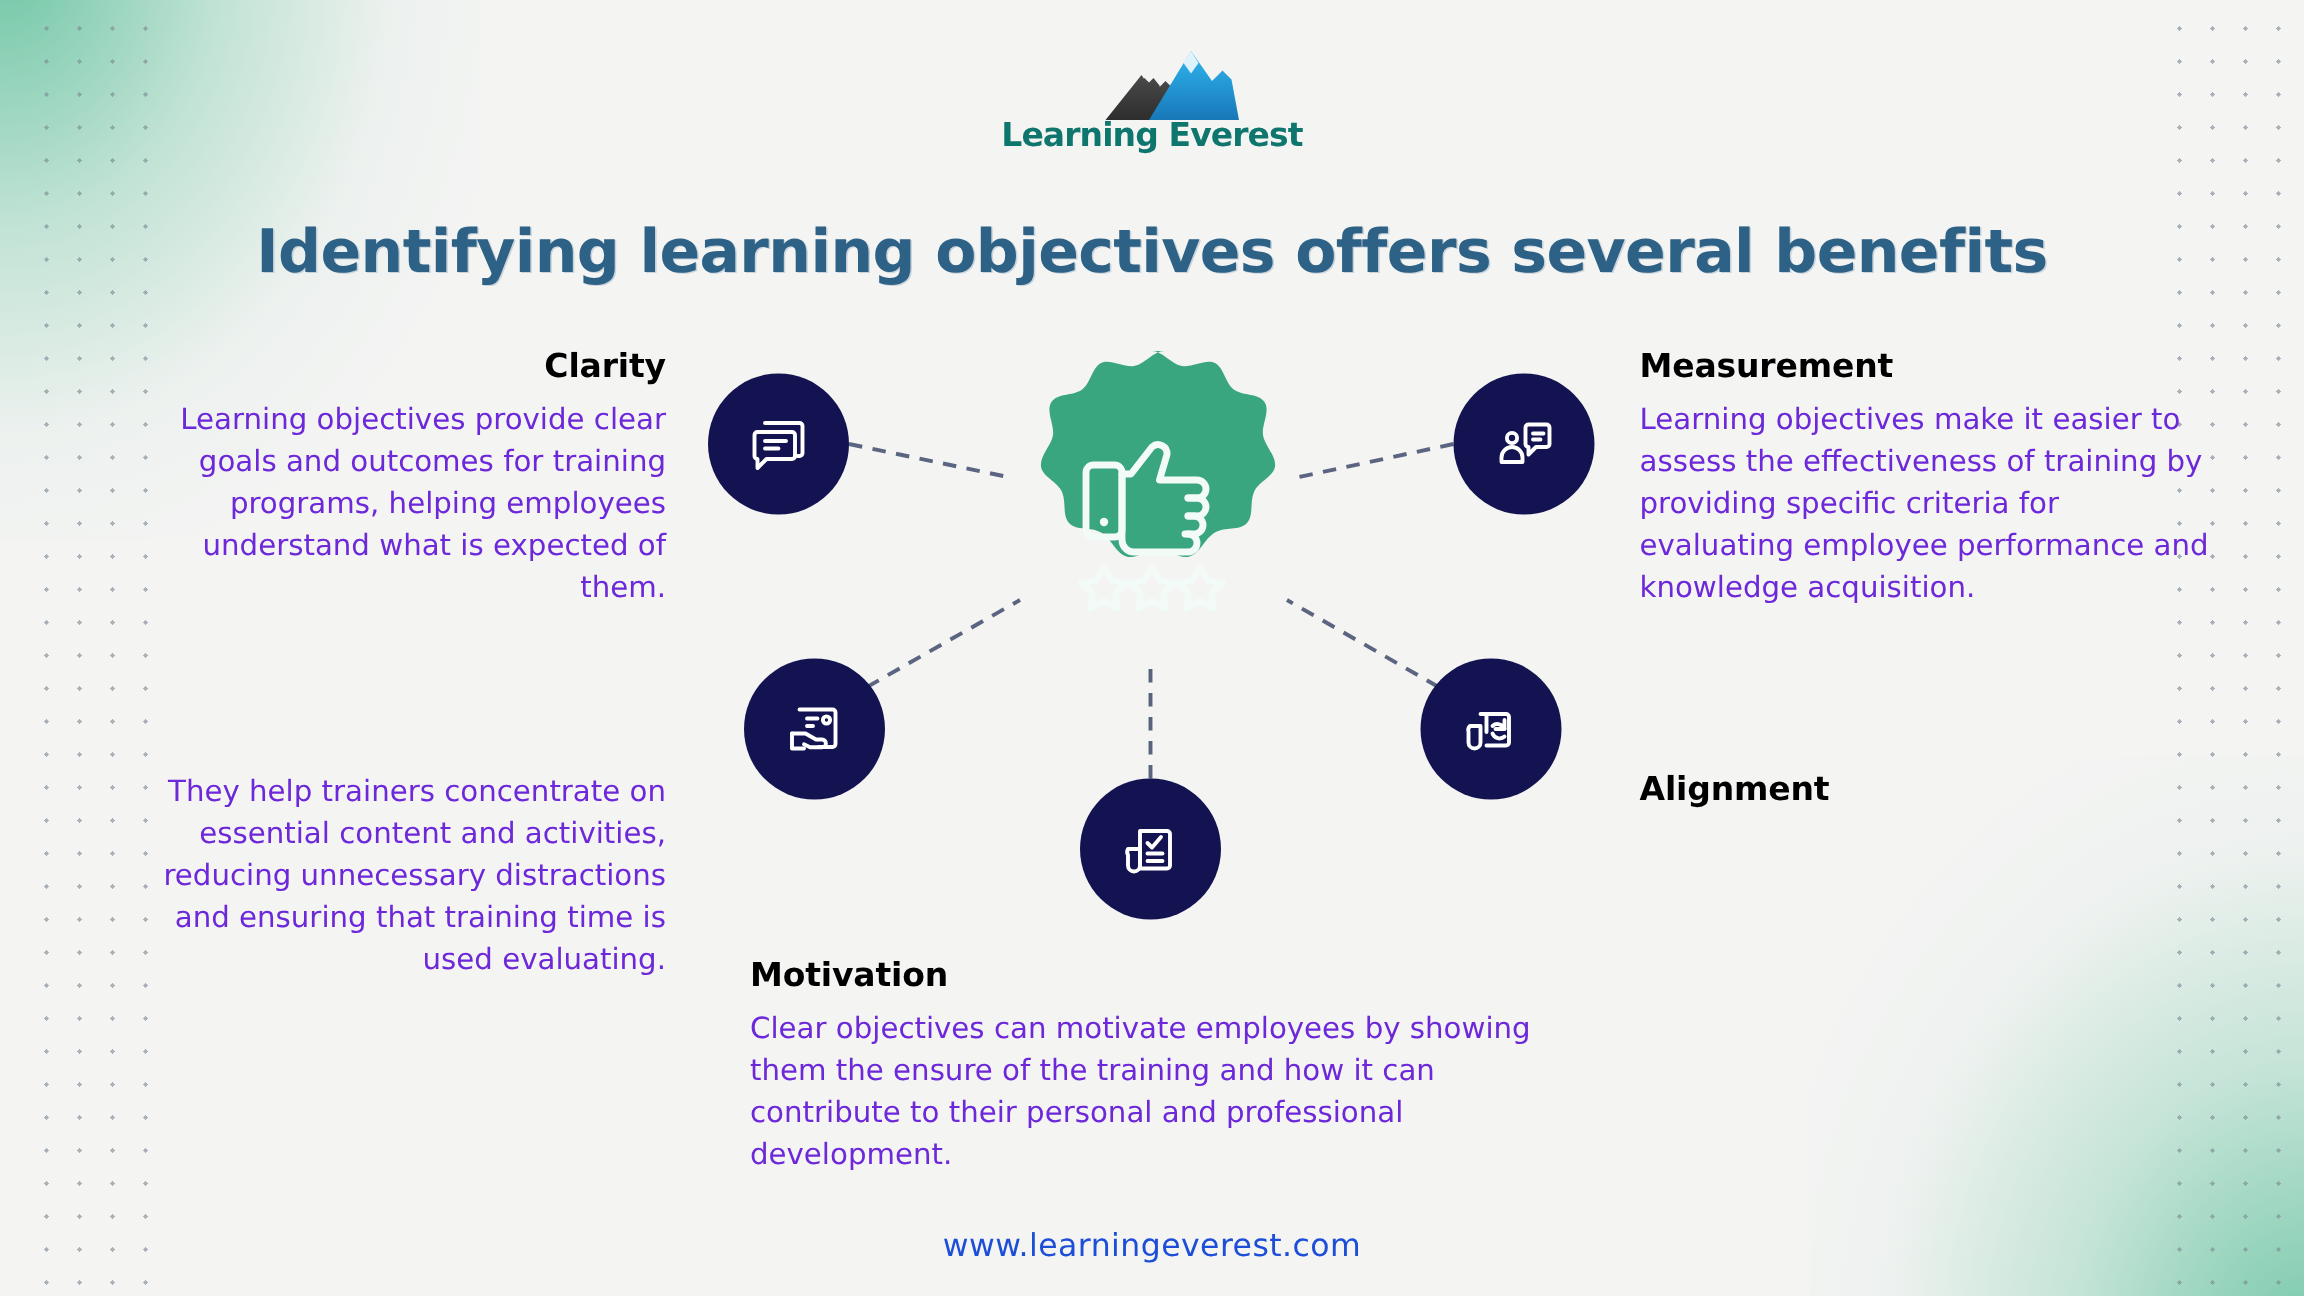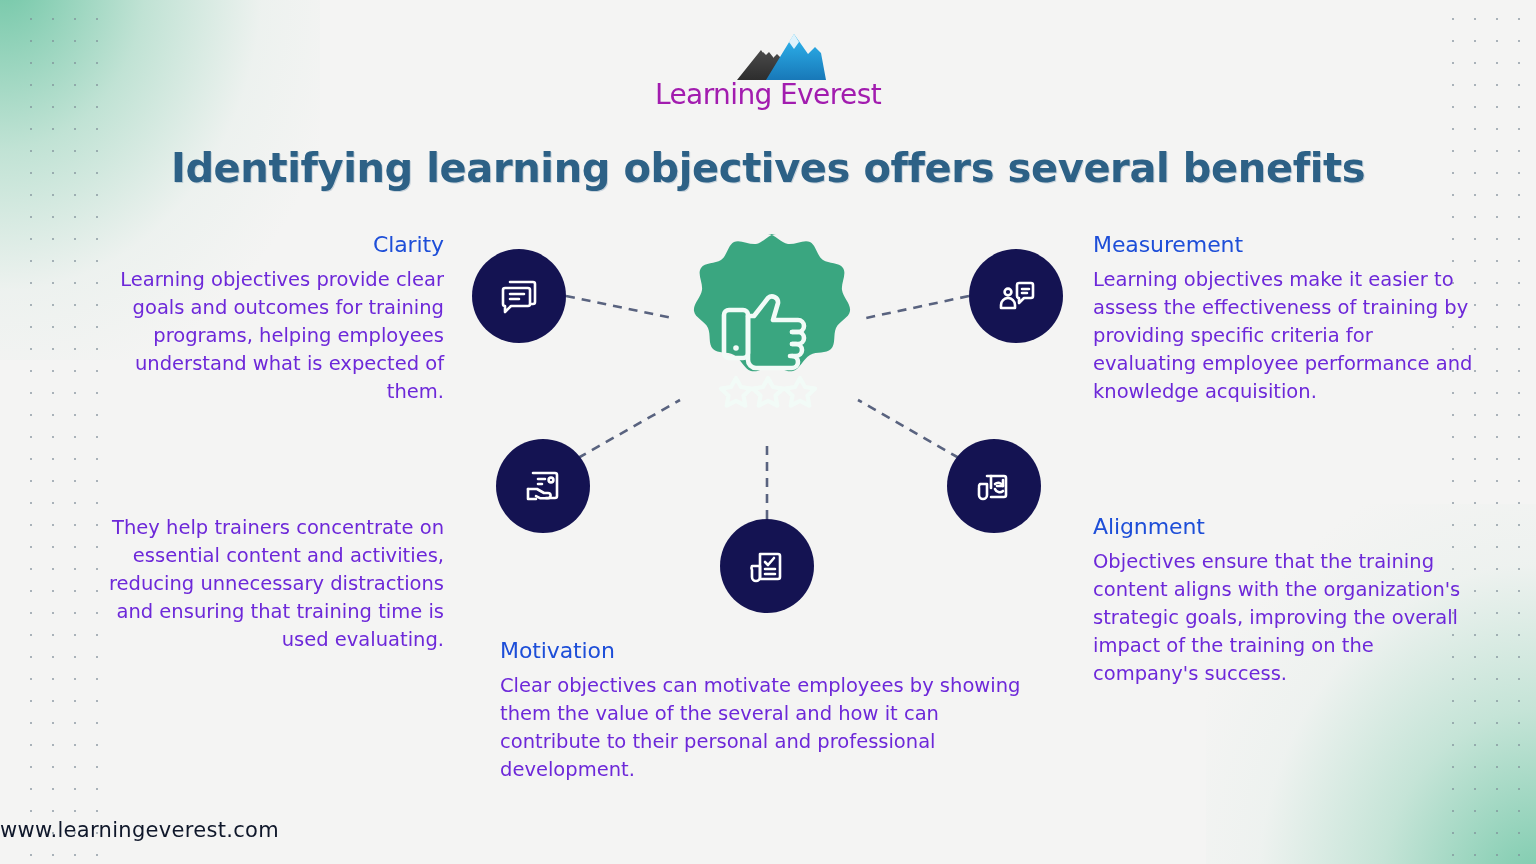--- a/index.html
+++ b/index.html
@@ -25,22 +25,22 @@
   
   .dot-grid { position:absolute; top:0; bottom:0; width:86px; pointer-events:none;
     background-image: radial-gradient(#7b8a95 1.35px, transparent 1.5px);
     background-size:22px 22px; background-position:6px 8px; opacity:.62; }
   #dots-left  { left:14px; }
   #dots-right { right:14px; }
 
   
   #logo-block { position:absolute; left:0; right:0; top:30px; display:flex; flex-direction:column; align-items:center; }
   #logo-mark { width:175px; height:52px; display:block; }
-  #logo-text { font-family:"DejaVu Sans", sans-serif; font-weight:normal; font-size:28px;
-    color:#a21caf; letter-spacing:-.6px; margin-top:-4px; }
+  #logo-text { font-family:"DejaVu Sans", sans-serif; font-weight:bold; font-size:22px;
+    color:#0f766e; letter-spacing:-.6px; margin-top:-4px; }
 
   
   #page-title {
     position:absolute; left:0; right:0; top:125px; text-align:center;
     font-size:40px; font-weight:bold; color:#2d6186; letter-spacing:-.4px;
     text-shadow: 1px 1px 0 rgba(120,150,175,.35);
     margin-top: 20px;
   }
 
   
@@ -56,36 +56,36 @@
     display:flex; align-items:center; justify-content:center; }
   .icon-node svg { display:block; }
   #node-clarity      { left:472px; top:249px;  width:94px; height:94px; }
   #node-measurement  { left:969px; top:249px;  width:94px; height:94px; }
   #node-focus        { left:496px; top:439px;  width:94px; height:94px; }
   #node-alignment    { left:947px; top:439px;  width:94px; height:94px; }
   #node-motivation   { left:720px; top:519px;  width:94px; height:94px; }
 
   
   .block { position:absolute; }
-  .block h3 { font-size:22px; font-weight:normal; color:#1d4ed8; margin-bottom:9px; letter-spacing:-.1px; }
+  .block h3 { font-size:22px; font-weight:bold; color:#000000; margin-bottom:9px; letter-spacing:-.1px; }
   .block p  { font-size:19.5px; line-height:28px; color:#6d28d9; }
 
   .block.right-align { text-align:right; }
   .block.left-align  { text-align:left; }
   .block.center-align{ text-align:left; }
 
   #block-clarity     { left:82px;  top:232px; width:362px; }
   #block-focus       { left:82px;  top:514px; width:362px; }
   #block-measurement { left:1093px; top:232px; width:382px; }
   #block-alignment   { left:1093px; top:514px; width:382px; }
   #block-motivation  { left:500px; top:638px; width:536px; }
 
   
-  #footer-url { position:absolute; left:0; right:0; bottom:22px; text-align:left;
-    font-size:21px; color:#0f172a; letter-spacing:.3px; }
+  #footer-url { position:absolute; left:0; right:0; bottom:22px; text-align:center;
+    font-size:21px; color:#1d4ed8; letter-spacing:.3px; }
 </style>
 </head>
 <body>
 
 <div class="corner-gradient" id="grad-tl"></div>
 <div class="corner-gradient" id="grad-br"></div>
 <div class="dot-grid" id="dots-left"></div>
 <div class="dot-grid" id="dots-right"></div>
 
 <div id="logo-block">
@@ -212,21 +212,20 @@
   <p>They help trainers concentrate on essential content and activities, reducing unnecessary distractions and ensuring that training time is used evaluating.</p>
 </div>
 
 <div class="block left-align" id="block-measurement">
   <h3>Measurement</h3>
   <p>Learning objectives make it easier to assess the effectiveness of training by providing specific criteria for evaluating employee performance and knowledge acquisition.</p>
 </div>
 
 <div class="block left-align" id="block-alignment">
   <h3>Alignment</h3>
-  <p>Objectives ensure that the training content aligns with the organization's strategic goals, improving the overall impact of the training on the company's success.</p>
 </div>
 
 <div class="block center-align" id="block-motivation">
   <h3>Motivation</h3>
-  <p>Clear objectives can motivate employees by showing them the value of the several and how it can contribute to their personal and professional development.</p>
+  <p>Clear objectives can motivate employees by showing them the ensure of the training and how it can contribute to their personal and professional development.</p>
 </div>
 
 <div id="footer-url">www.learningeverest.com</div>
 
 </body></html>

